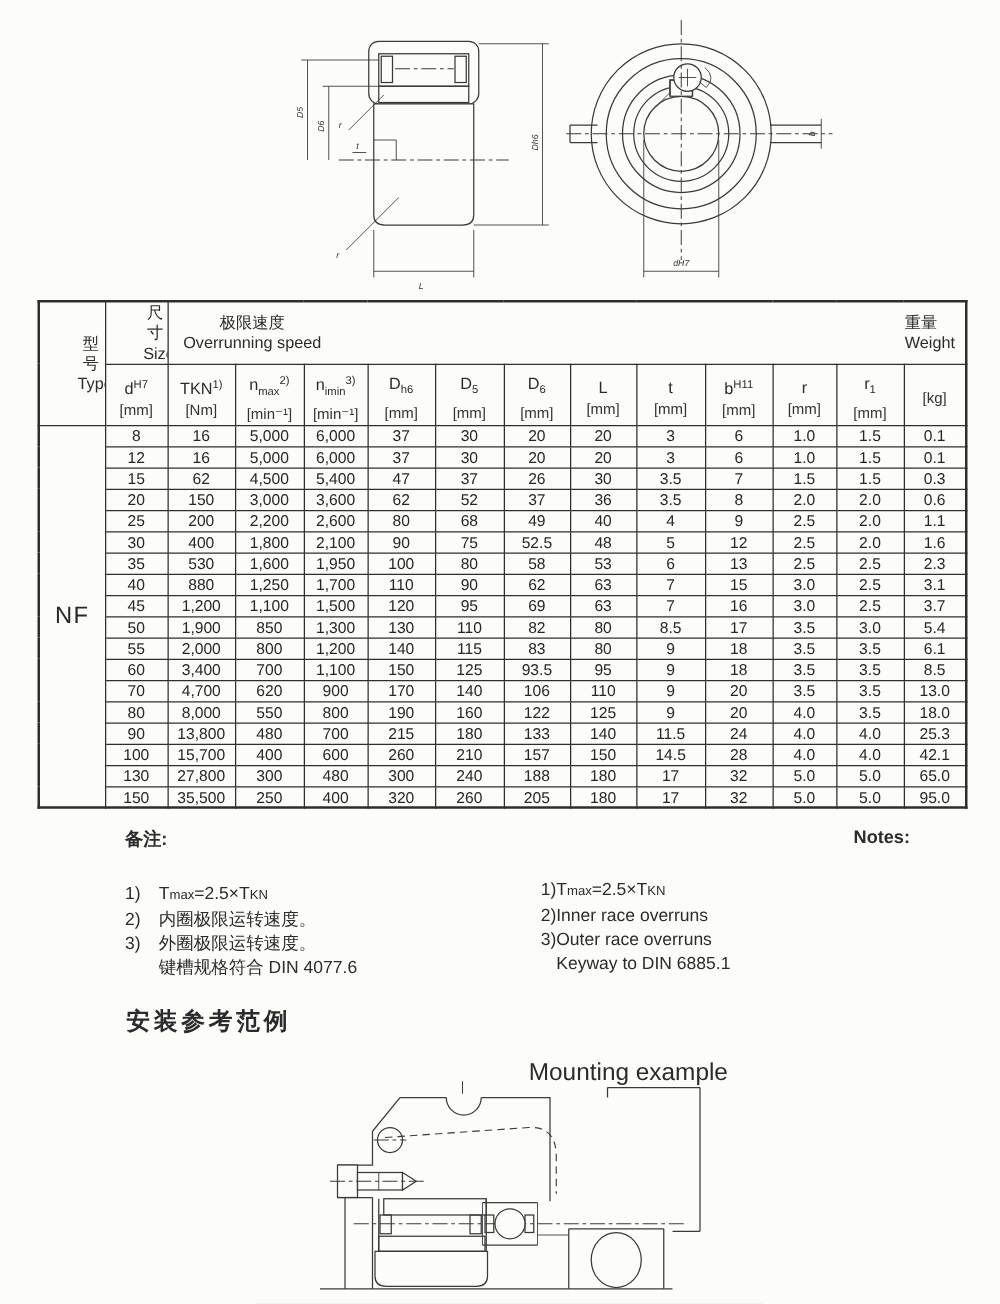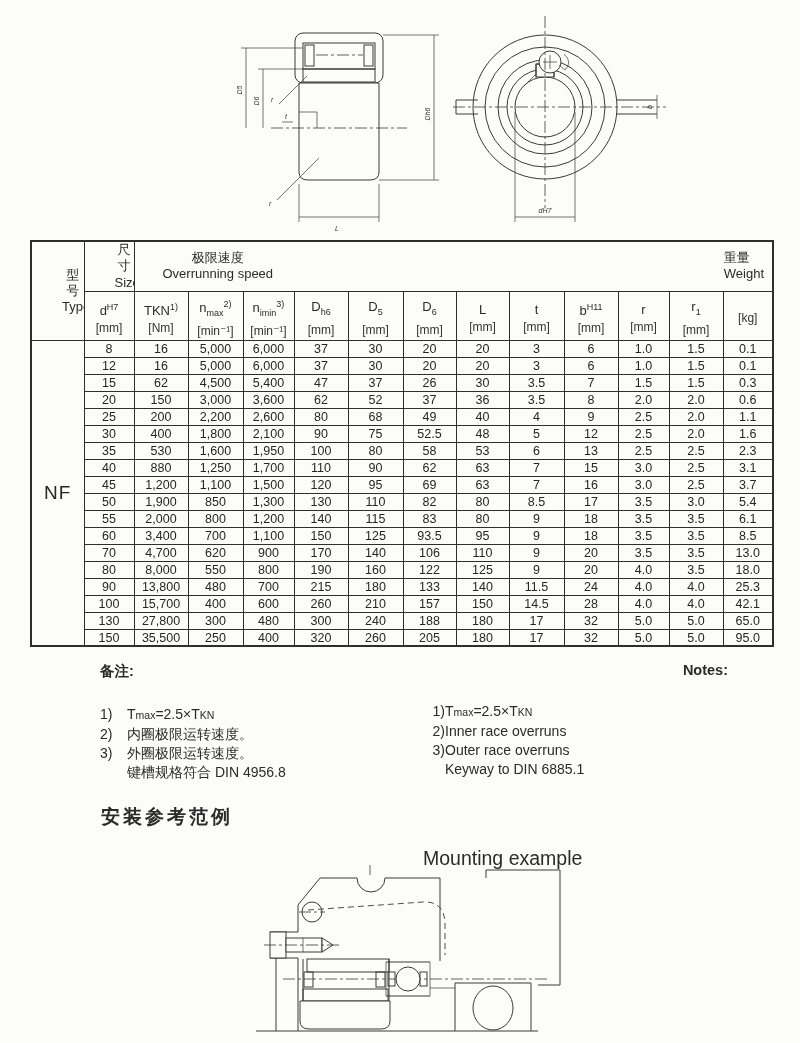--- a/index.html
+++ b/index.html
@@ -27,21 +27,21 @@
   th, td { border:1px solid #2e2e2e; text-align:center; vertical-align:middle;
            font-weight:normal; overflow:hidden; }
   table { border:2px solid #2e2e2e; }
   thead tr.h1 th { height:48px; font-size:13px; line-height:1.25;padding-left:30px; }
   thead tr.h2 th { height:49px; font-size:13px; }
   .sym { font-size:13px; line-height:15px; margin-top:5px;}
   .sym sub { font-size:9px; }
   .sym sup { font-size:9px;margin-top:21px; }
   .unit { font-size:12px; line-height:15px; margin-top:3px; color:#333; }
   .top-th { position:relative; }
-  .speed-block { position:absolute; left:28px; top:8px; text-align:center; }
+  .speed-block { position:absolute; left:12px; top:8px; text-align:center; }
   .weight-block { position:absolute; right:8px; top:8px; text-align:left; }
   tbody td { height:17px; font-size:12.5px; padding:0 2px; color:#262626; }
   td.type-cell { font-size:19px; letter-spacing:1px; }
   
   .notes { position:absolute; width:310px; font-size:14px; }
   .notes-title { font-weight:bold; font-size:14.5px; margin-bottom:24px; }
   .note-line { display:flex; line-height:19px; }
   .note-line .num { width:27px; flex:none; }
   .note-line .sm { font-size:10.5px; }
   
@@ -522,21 +522,21 @@
         <div class="note-line">
           <span class="num">2)</span>
           <span>内圈极限运转速度。</span>
         </div>
         <div class="note-line">
           <span class="num">3)</span>
           <span>外圈极限运转速度。</span>
         </div>
         <div class="note-line">
           <span class="num"></span>
-          <span>键槽规格符合 DIN 4956.8</span>
+          <span>键槽规格符合 DIN 4077.6</span>
         </div>
       </div>
   </div>
   <div class="notes" style="left:418px; top:662px;text-align:right;">
     <div class="notes-title">Notes:</div>
     <div>
         <div class="note-line">
           <span class="num">1)</span>
           <span>T<span class="sm">max</span>=2.5×T<span class="sm">KN</span></span>
         </div>

